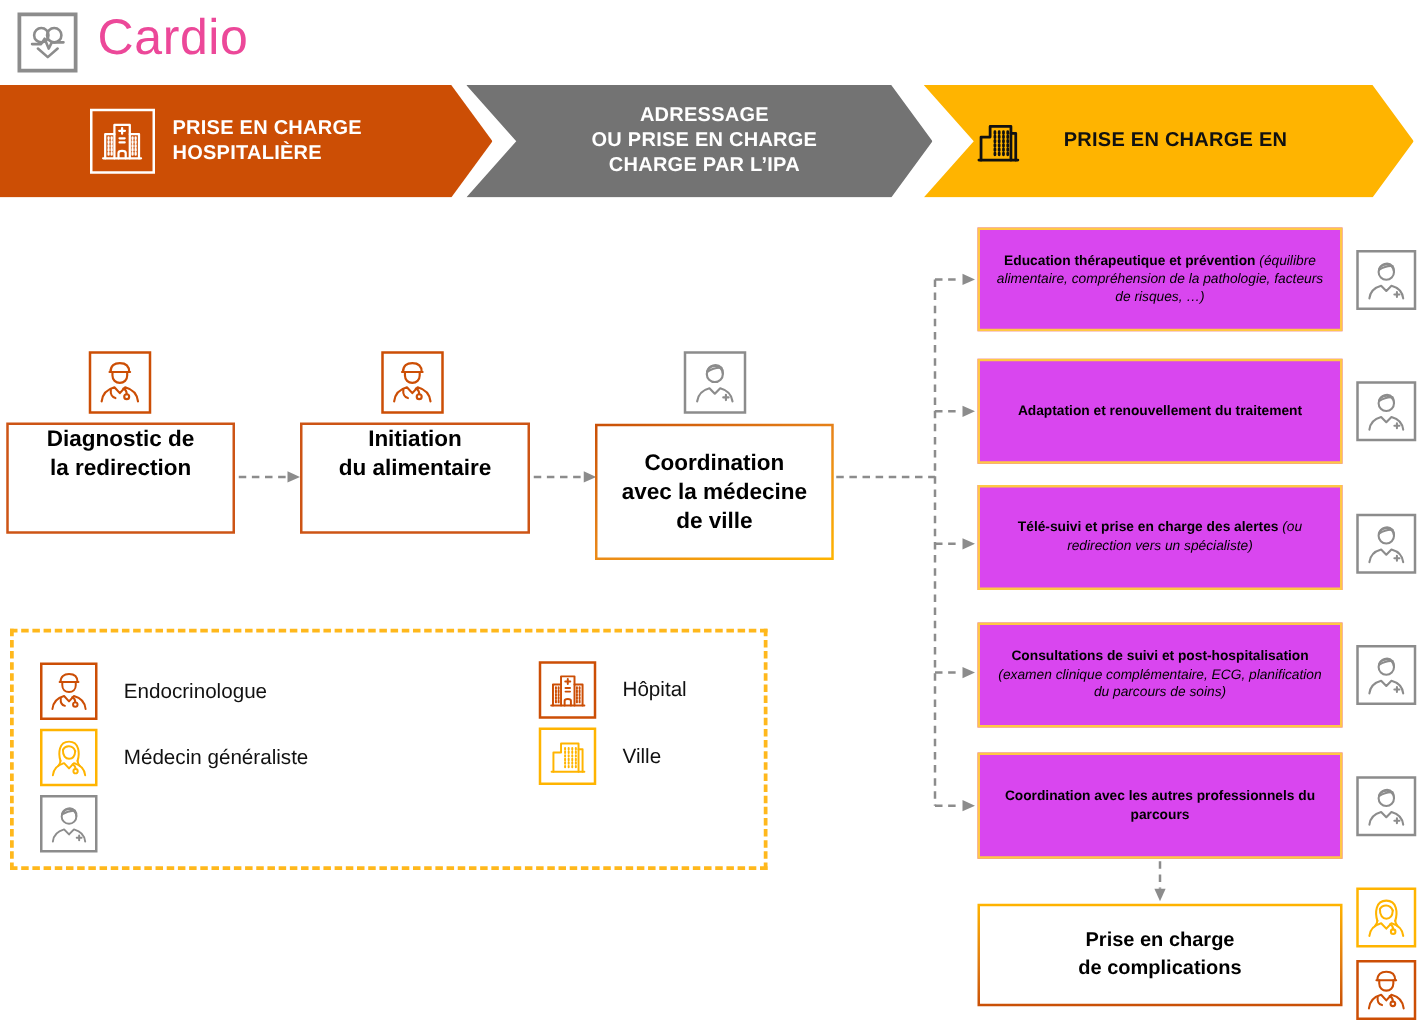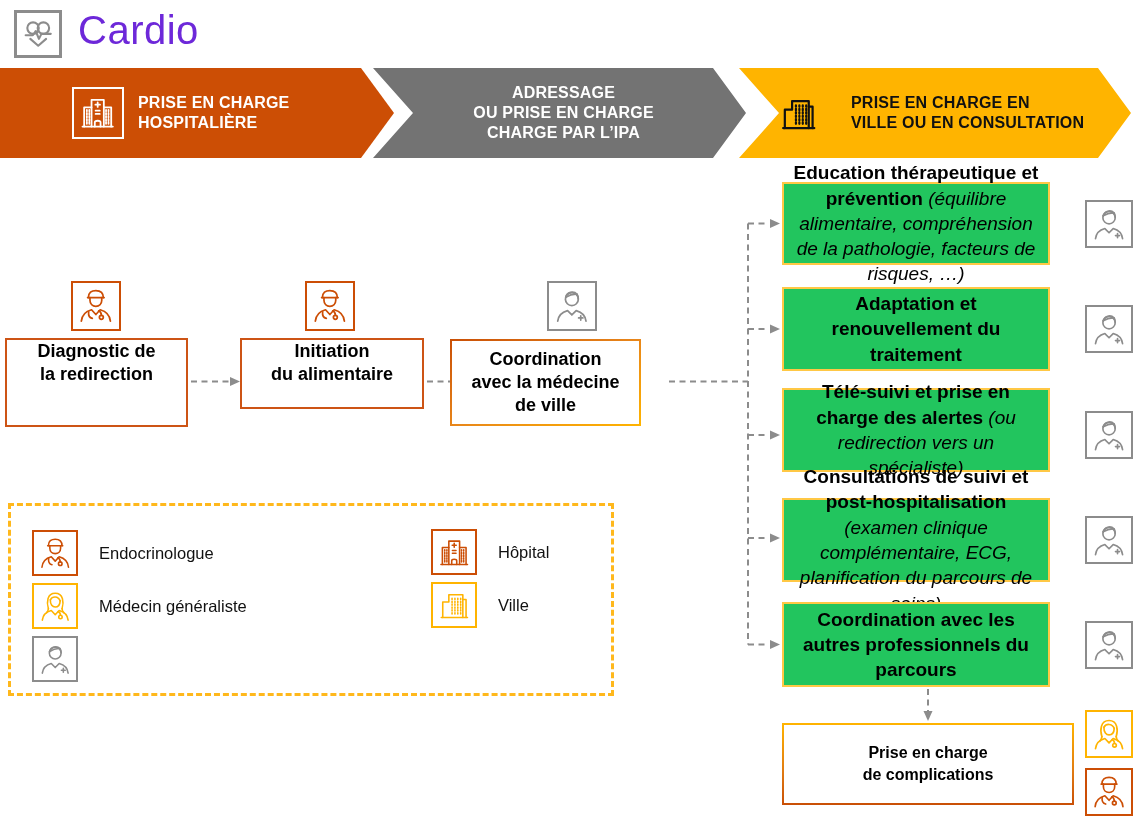--- a/index.html
+++ b/index.html
@@ -4,21 +4,21 @@
 <style>
   html,body{margin:0;padding:0}
   body{
     width:1141px;height:827px;position:relative;background:#fff;
     font-family:"Liberation Sans",sans-serif;color:#000;overflow:hidden;
   }
 
   
   .header-iconbox{position:absolute;left:14px;top:10px;width:48px;height:48px;
     border:3px solid #8C8C8C;box-sizing:border-box;display:flex;align-items:center;justify-content:center;color:#8C8C8C}
-  .header-title{position:absolute;left:78px;top:8px;font-size:40px;color:#6d28d9;letter-spacing:.5px}
+  .header-title{position:absolute;left:78px;top:8px;font-size:40px;color:#ec4899;letter-spacing:.5px}
 
   
   .banner{position:absolute;top:68px;height:90px;box-sizing:border-box}
   .banner-inner{height:100%;display:flex;align-items:center}
   #banner-hosp{left:0;width:394px;background:#CC4E05;
     clip-path:polygon(0 0,361px 0,100% 50%,361px 100%,0 100%)}
   #banner-hosp .banner-inner{padding-left:72px;gap:14px}
   #banner-ipa{left:373px;width:373px;background:#737373;
     clip-path:polygon(0 0,340px 0,100% 50%,340px 100%,0 100%,40px 50%)}
   #banner-ipa .banner-inner{justify-content:center;padding-left:44px;padding-right:36px}
@@ -47,28 +47,28 @@
   svg.glyph.thick{stroke-width:2.9}
 
   
   .flow-box{position:absolute;box-sizing:border-box;background:#fff;border:2px solid #CD5415;
     display:flex;flex-direction:column;align-items:center;justify-content:flex-start;
     font-weight:700;font-size:18px;line-height:1.28;text-align:center}
   .grad-wrap{position:absolute;box-sizing:border-box;padding:2px}
   .grad-wrap .inner{width:100%;height:100%;background:#fff;box-sizing:border-box;
     display:flex;flex-direction:column;align-items:center;justify-content:center;
     font-weight:700;text-align:center}
-  #flow-box-3{left:450px;top:339px;width:191px;height:87px;
+  #flow-box-3{left:476px;top:339px;width:191px;height:109px;
     background:linear-gradient(155deg,#C94F06 0%,#E8861A 50%,#FFB400 100%)}
   #flow-box-3 .inner{font-size:18px;line-height:1.28}
 
   
-  .outcome-box{position:absolute;left:782px;width:268px;box-sizing:border-box;background:#22c55e;
+  .outcome-box{position:absolute;left:782px;width:292px;box-sizing:border-box;background:#d946ef;
     border:2px solid #FFC845;display:flex;align-items:center;justify-content:center;
-    text-align:center;font-size:19px;line-height:1.33;padding:2px 8px}
+    text-align:center;font-size:11px;line-height:1.33;padding:2px 8px}
   .seg-b{font-weight:700}
   .seg-i{font-style:italic}
 
   #complication-box{left:782px;top:723px;width:292px;height:82px;
     background:linear-gradient(to bottom,#FFB400 0%,#E07A12 60%,#C94F06 100%)}
   #complication-box .inner{font-size:16px;line-height:1.35}
 
   
   .legend{position:absolute;left:8px;top:503px;width:606px;height:193px;box-sizing:border-box;
     border:3px dashed #FFB81C;background:#fff}
@@ -163,21 +163,20 @@
 
 <div class="banner" id="banner-ville">
   <div class="banner-inner">
     <span class="banner-glyph">
       <svg class="glyph" viewBox="0 0 48 48" style="stroke-width:2.6">
           <use href="#sym-city"></use>
         </svg>
     </span>
     <div class="banner-text dark">
       <div>PRISE EN CHARGE EN</div>
-      <div>VILLE OU EN CONSULTATION</div>
     </div>
   </div>
 </div>
 
 <svg class="connector-svg" width="1141" height="827">
   <g stroke="#8C8C8C" stroke-width="2" fill="none" stroke-dasharray="6 4.5">
     <line x1="191" y1="381.5" x2="229" y2="381.5"></line>
     <line x1="427" y1="381.5" x2="466" y2="381.5"></line>
     <line x1="669" y1="381.5" x2="748" y2="381.5"></line>
     <line x1="748" y1="223.5" x2="748" y2="644.5"></line>
@@ -208,21 +207,21 @@
 <div class="flow-box" style="left:5px;top:338px;width:183px;height:89px">
   <div>Diagnostic de</div>
   <div>la redirection</div>
 </div>
 
 <div class="icon-sq sz50 c-orange" style="left:305px;top:281px">
   <svg class="glyph" viewBox="0 0 48 48">
       <use href="#sym-doctor-male"></use>
     </svg>
 </div>
-<div class="flow-box" style="left:240px;top:338px;width:184px;height:71px">
+<div class="flow-box" style="left:240px;top:338px;width:184px;height:89px">
   <div>Initiation</div>
   <div>du alimentaire</div>
 </div>
 
 <div class="icon-sq sz50 c-gray" style="left:547px;top:281px">
   <svg class="glyph" viewBox="0 0 48 48">
       <use href="#sym-ipa"></use>
     </svg>
 </div>
 <div class="grad-wrap" id="flow-box-3">

